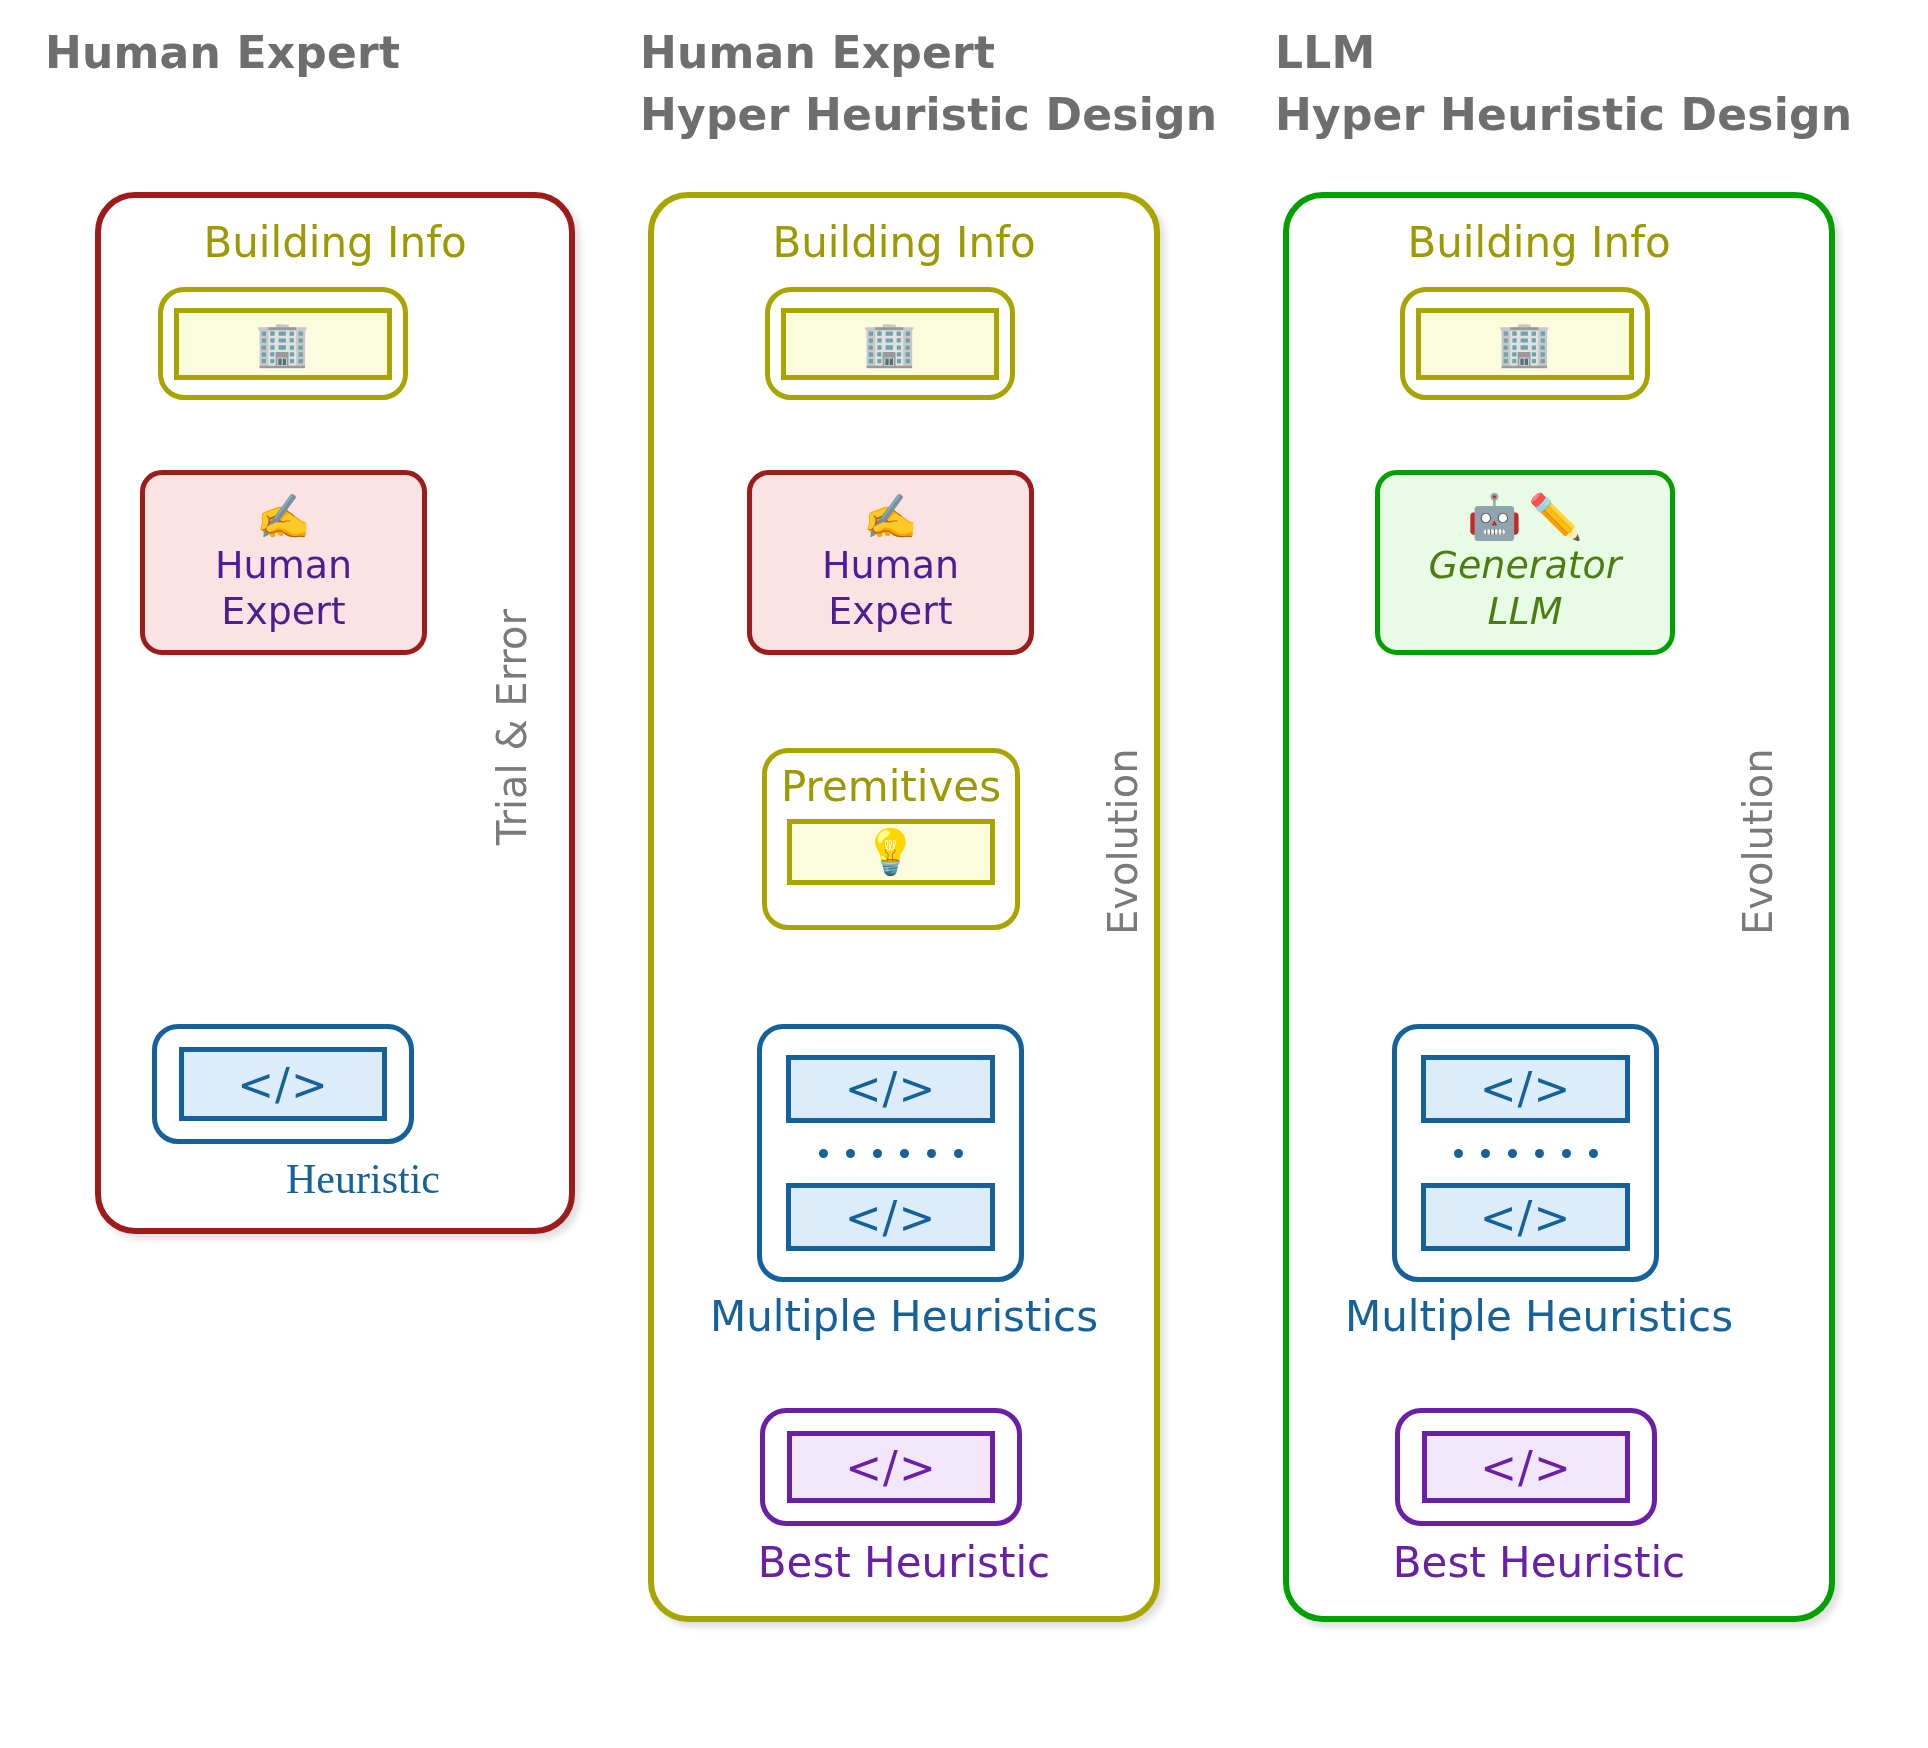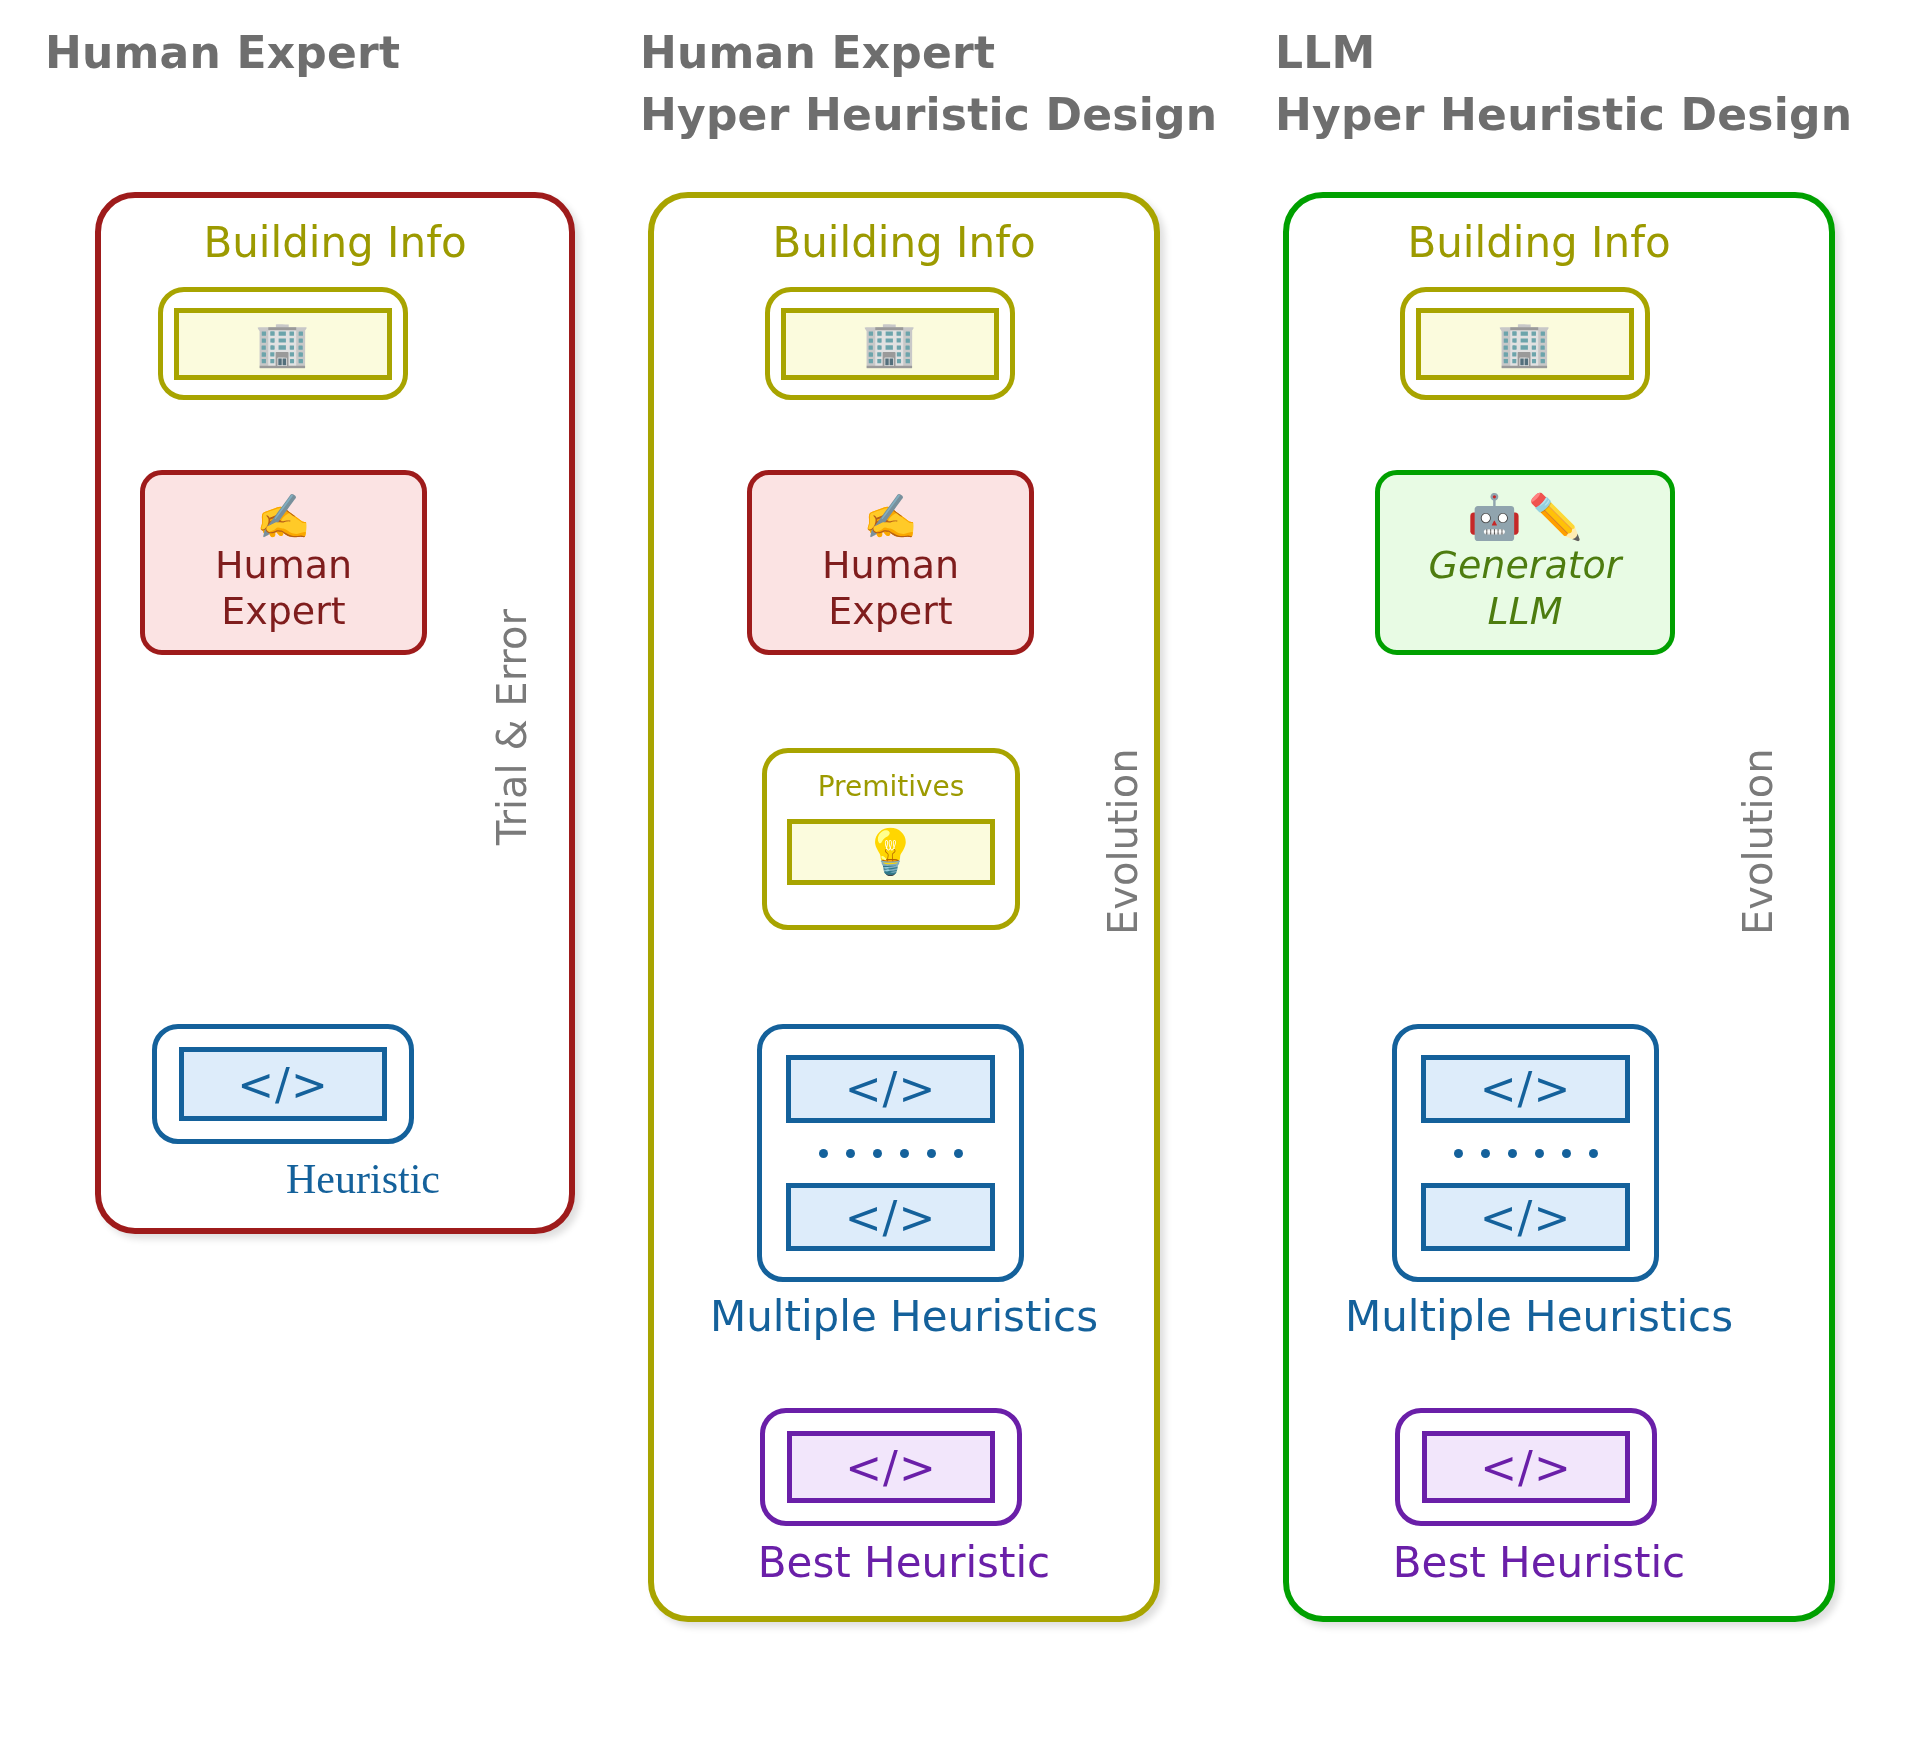--- a/index.html
+++ b/index.html
@@ -116,21 +116,21 @@
   .lbl-olive  { color: #9c9a00; font-size: 42px; }
   .lbl-blue   { color: #14619b; font-size: 42px; }
   .lbl-purple { color: #6a1fa8; font-size: 42px; }
 
   .node-text {
     font-size: 38px;
     line-height: 46px;
     text-align: center;
     white-space: nowrap;
   }
-  .node-text-red   { color: #7f1d1d; }
+  .node-text-red   { color: #4c1d95; }
   .node-text-green { color: #4d7c0f; font-style: italic; }
 
   .emoji {
     font-size: 44px;
     line-height: 50px;
     display: block;
   }
 
   .code-glyph {
     font-size: 44px;
@@ -255,21 +255,21 @@
 
   <div class="node node-expert" style="left:747px; top:470px; width:287px; height:185px;">
     <span class="emoji">✍️</span>
     <div class="node-text node-text-red">
       <div>Human</div>
       <div>Expert</div>
     </div>
   </div>
 
   <div class="node node-olive" style="left:762px; top:748px; width:258px; height:182px; justify-content:flex-start; padding-top:8px;">
-    <div class="lbl-olive" style="font-size:28px; line-height:52px; position:static; white-space:nowrap;">Premitives</div>
+    <div class="lbl-olive" style="font-size:42px; line-height:52px; position:static; white-space:nowrap;">Premitives</div>
     <div class="inner-rect rect-olive" style="width:208px; height:66px; margin-top:6px;">
       <span class="emoji">💡</span>
     </div>
   </div>
 
   <div class="node node-blue" style="left:757px; top:1024px; width:267px; height:258px; justify-content:space-evenly;">
     <div class="inner-rect rect-blue" style="width:209px; height:68px;">
       <span class="code-glyph code-blue">&lt;/&gt;</span>
     </div>
     <div class="dots">

